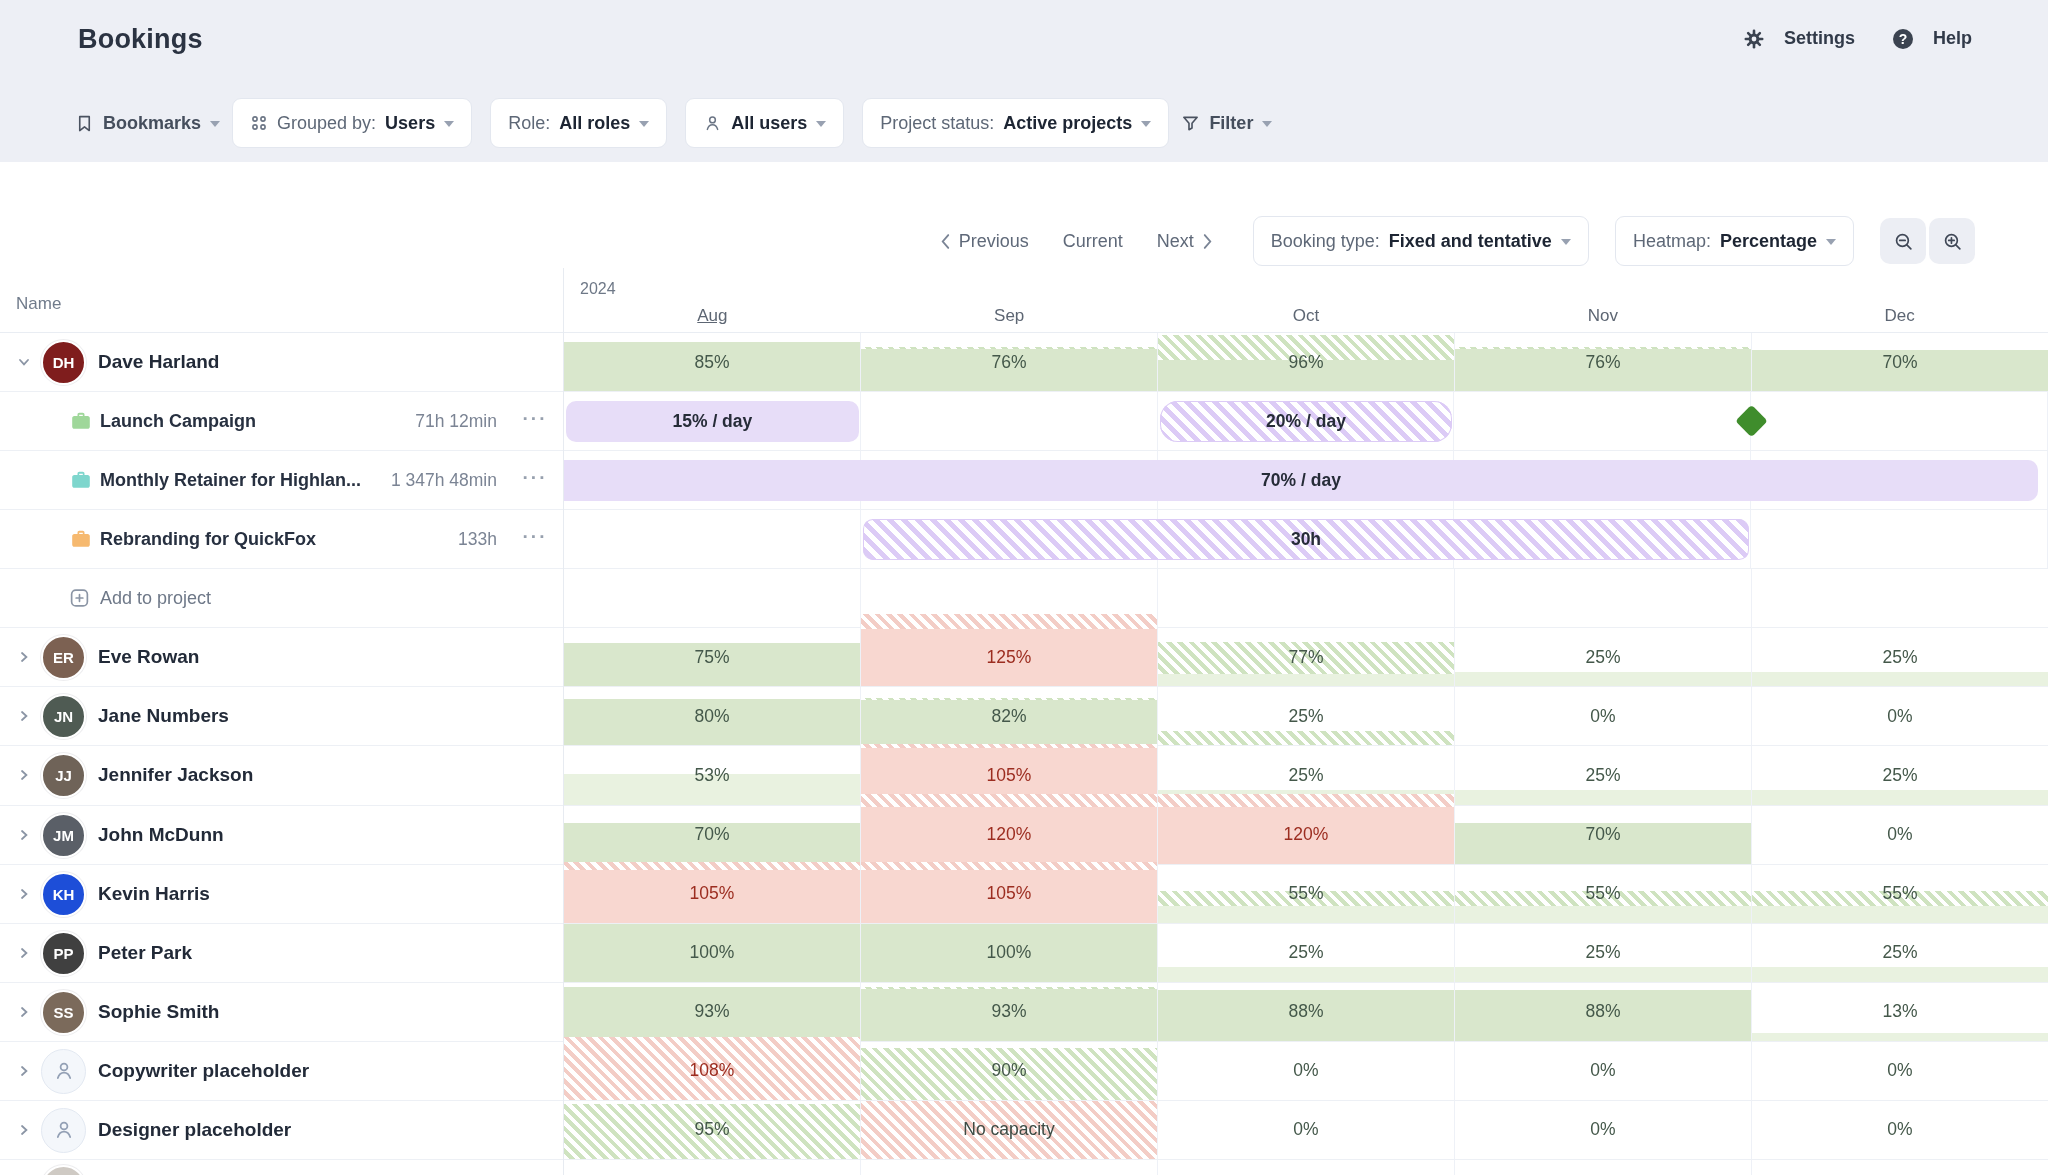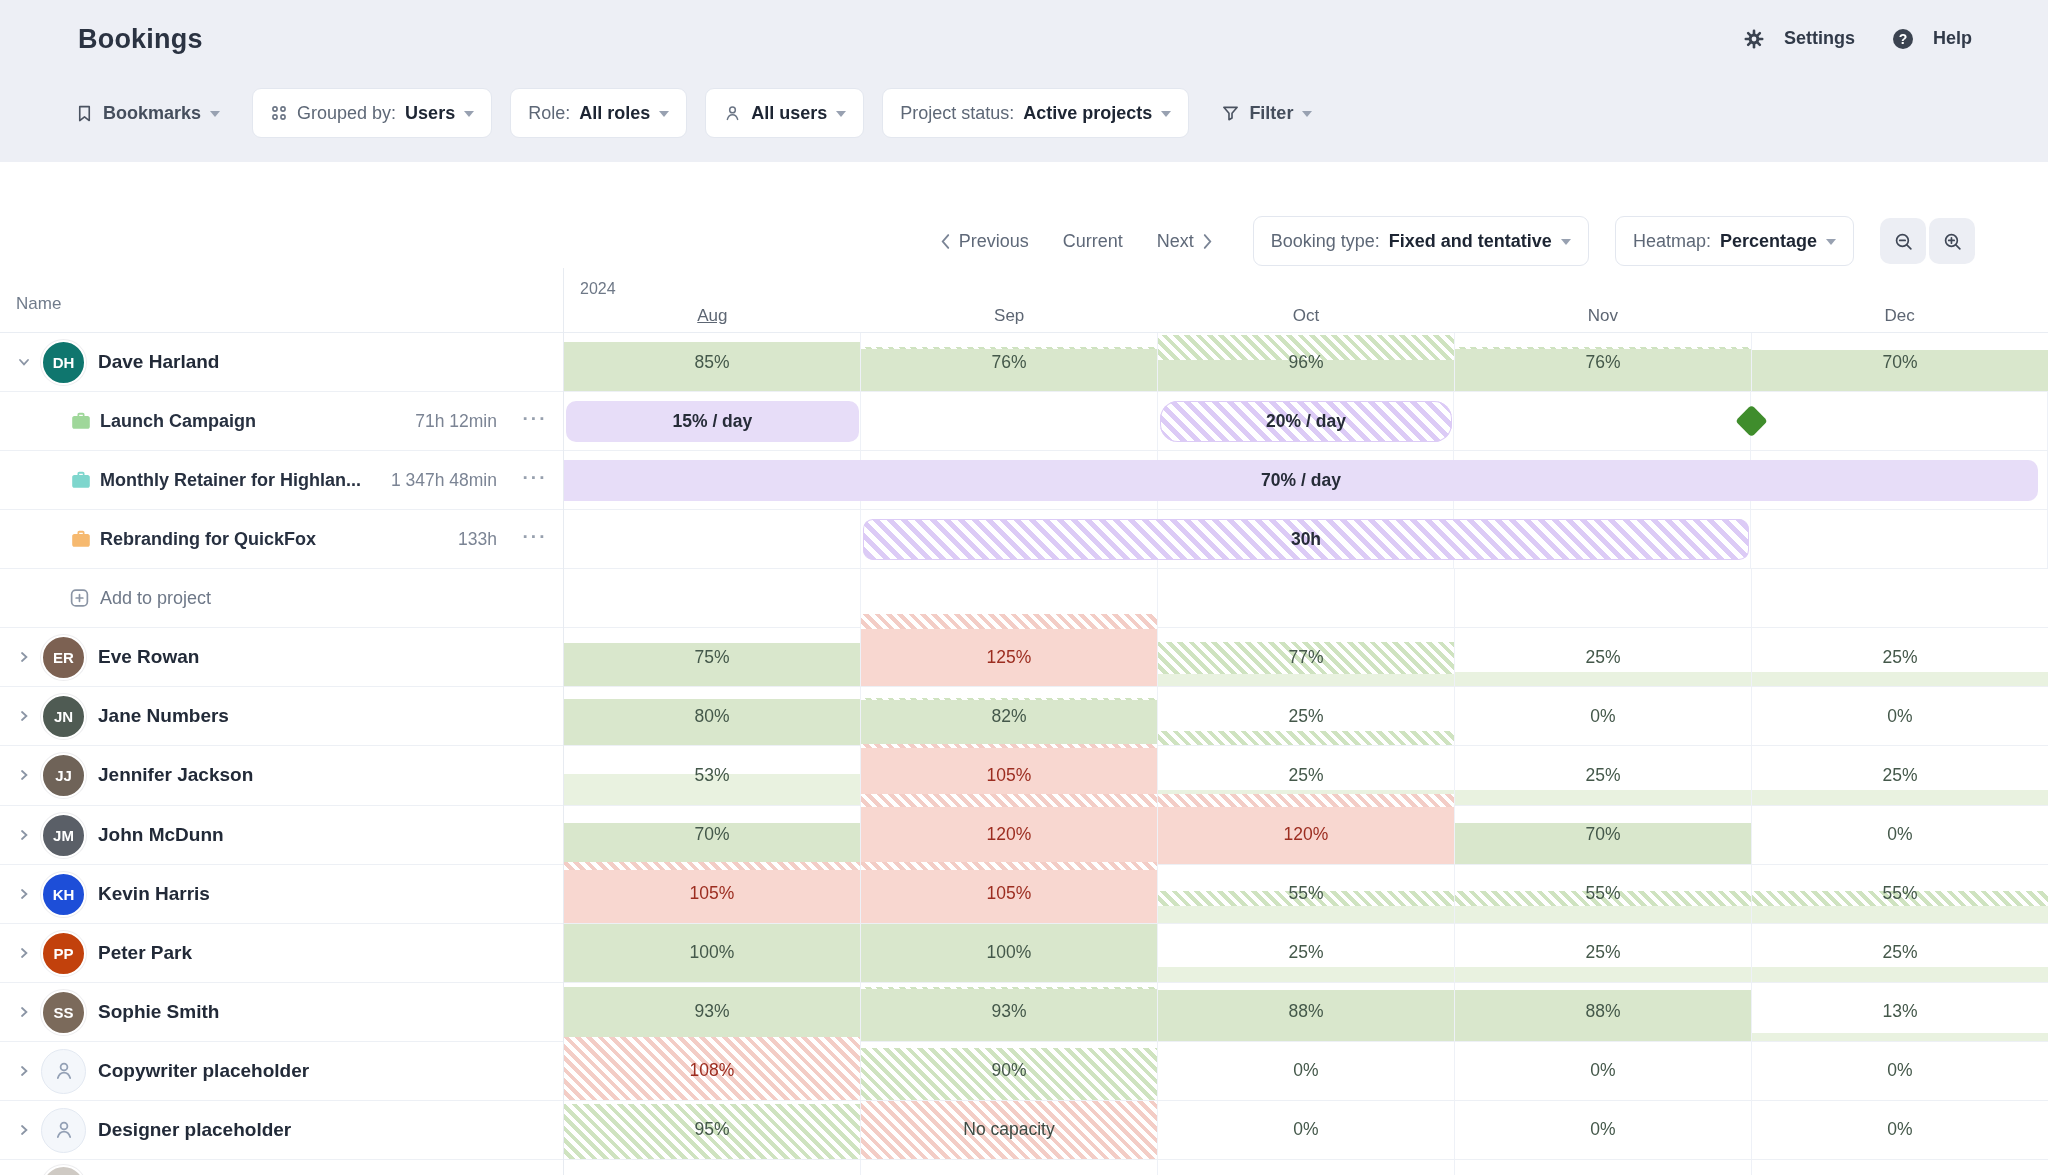--- a/index.html
+++ b/index.html
@@ -9,21 +9,21 @@
 
   
   .topband{position:absolute;left:0;top:0;width:100%;height:162px;background:#edeff5;}
   .title{position:absolute;left:78px;top:24px;font-size:27px;font-weight:800;color:#2b3342;letter-spacing:.2px;}
   .topright{position:absolute;right:76px;top:28px;display:flex;gap:38px;align-items:center;}
   .topbtn{display:inline-flex;align-items:center;gap:20px;font-size:18px;font-weight:600;color:#313a49;cursor:pointer;}
   .helpcirc{width:20px;height:20px;border-radius:50%;background:#3b4350;color:#fff;font-size:14px;font-weight:700;
             display:inline-flex;align-items:center;justify-content:center;}
 
   
-  .filterbar{position:absolute;left:75px;top:88px;height:50px;display:flex;align-items:center;gap:32px;}
+  .filterbar{position:absolute;left:75px;top:98px;height:50px;display:flex;align-items:center;gap:12px;}
   .bookmarks{display:inline-flex;align-items:center;gap:9px;font-size:18px;font-weight:600;color:#454e5d;cursor:pointer;}
   .pill{display:inline-flex;align-items:center;gap:9px;height:48px;padding:0 17px;background:#fff;
         border:1px solid #e3e7ef;border-radius:9px;font-size:18px;color:#5e6877;white-space:nowrap;cursor:pointer;}
   .pill b{color:#1d2533;font-weight:700;}
   .caret{width:0;height:0;border:5px solid transparent;border-top:6px solid #98a1b1;margin-top:6px;}
   .filterlink{display:inline-flex;align-items:center;gap:9px;font-size:18px;font-weight:600;color:#454e5d;cursor:pointer;}
 
   
   .toolbar{position:absolute;right:73px;top:214px;height:54px;display:flex;align-items:center;gap:26px;}
   .navgrp{display:flex;align-items:center;gap:34px;margin-right:14px;}
@@ -222,21 +222,21 @@
   <div class="hdrline"></div>
 
   <div class="rows">
       <div class="grow">
         <div class="rowleft">
           <span class="chev">
             <svg viewBox="0 0 14 14" width="14" height="14" fill="none" stroke="#8b95a5" stroke-width="1.8" stroke-linecap="round">
               <path d="M3 5l4 4.4L11 5"></path>
             </svg>
           </span>
-          <span class="avatar" style="background: #0f766e;">DH</span>
+          <span class="avatar" style="background: #7f1d1d;">DH</span>
           <span class="uname">Dave Harland</span>
         </div>
         <div class="cells">
           <div class="cell">
             <div class="fillwrap" style="height: 85%;">
               <div class="fseg" style="height: 100%; background: rgb(217, 231, 204);"></div>
             </div>
             <div class="clabel" style="color: rgb(68, 88, 74);">85%</div>
           </div>
           <div class="cell">
@@ -579,21 +579,21 @@
           </div>
         </div>
       </div>
       <div class="grow">
         <div class="rowleft">
           <span class="chev">
             <svg viewBox="0 0 14 14" width="14" height="14" fill="none" stroke="#8b95a5" stroke-width="1.8" stroke-linecap="round">
               <path d="M5 3l4.4 4L5 11"></path>
             </svg>
           </span>
-          <span class="avatar" style="background: #c2410c;">PP</span>
+          <span class="avatar" style="background: #404040;">PP</span>
           <span class="uname">Peter Park</span>
         </div>
         <div class="cells">
           <div class="cell">
             <div class="fillwrap" style="height: 100%;">
               <div class="fseg" style="height: 100%; background: rgb(217, 231, 204);"></div>
             </div>
             <div class="clabel" style="color: rgb(68, 88, 74);">100%</div>
           </div>
           <div class="cell">

